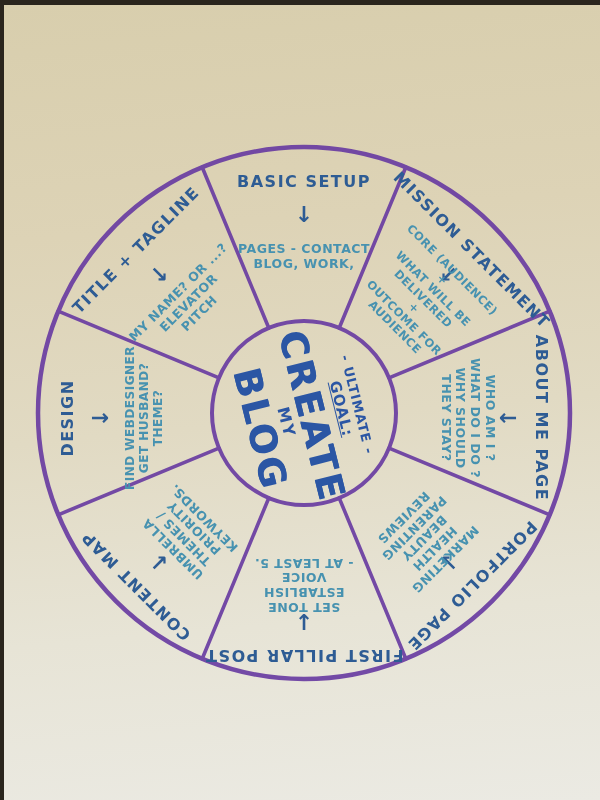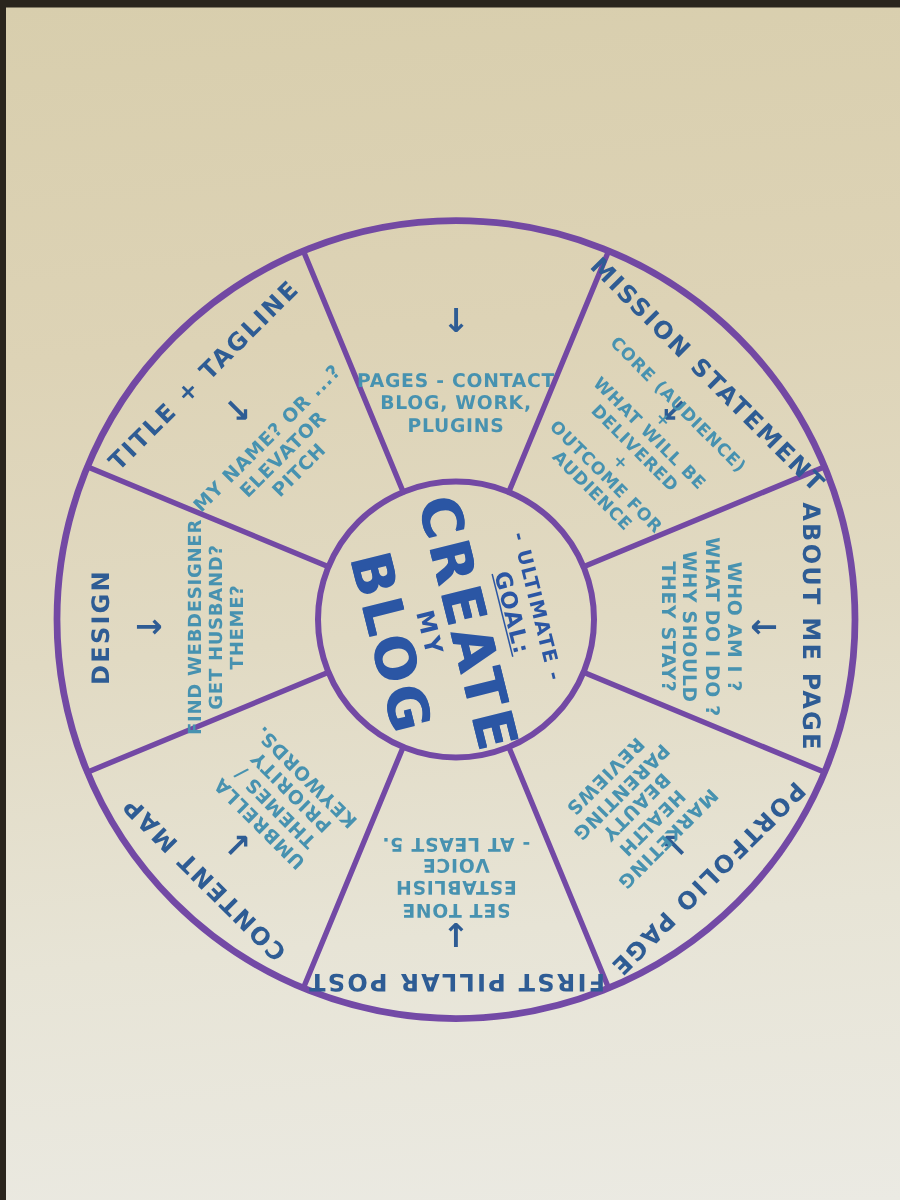--- a/index.html
+++ b/index.html
@@ -10,21 +10,21 @@
   .wheel{position:absolute;left:0;top:0;}
   .seg-heading{position:absolute;white-space:nowrap;color:#2e5c94;font-weight:bold;
                font-size:16px;letter-spacing:1.5px;}
   .seg-arrow{position:absolute;color:#2e5c94;font-size:22px;font-weight:bold;line-height:1;}
   .seg-details{position:absolute;color:#4792b0;font-weight:600;font-size:12.5px;
                letter-spacing:.5px;text-align:center;line-height:1.18;white-space:nowrap;}
   .seg-details .dl{display:block;}
   
   .s0h{left:300px;top:176px;transform:translate(-50%,-50%) rotate(0deg);}
   .s0a{left:300px;top:210px;transform:translate(-50%,-50%) rotate(0deg);}
-  .s0d{left:300px;top:264px;transform:translate(-50%,-50%) rotate(0deg);}
+  .s0d{left:300px;top:252px;transform:translate(-50%,-50%) rotate(0deg);}
   .s1h{left:468px;top:245px;transform:translate(-50%,-50%) rotate(45deg);}
   .s1a{left:444px;top:270px;transform:translate(-50%,-50%) rotate(45deg);}
   .s1d{left:419px;top:294px;transform:translate(-50%,-50%) rotate(45deg);font-size:11.5px;}
   .s2h{left:537px;top:413px;transform:translate(-50%,-50%) rotate(90deg);}
   .s2a{left:503px;top:413px;transform:translate(-50%,-50%) rotate(90deg);}
   .s2d{left:463px;top:413px;transform:translate(-50%,-50%) rotate(90deg);}
   .s3h{left:468px;top:581px;transform:translate(-50%,-50%) rotate(135deg);}
   .s3a{left:444px;top:557px;transform:translate(-50%,-50%) rotate(135deg);}
   .s3d{left:420px;top:533px;transform:translate(-50%,-50%) rotate(135deg);}
   .s4h{left:300px;top:650px;transform:translate(-50%,-50%) rotate(180deg);}
@@ -74,25 +74,25 @@
     </svg>
 
     <div class="hub">
       <div class="goal-pre">- ULTIMATE -</div>
       <div class="goal-label">GOAL:</div>
       <div class="big-line">CREATE</div>
       <div class="my-line">MY</div>
       <div class="big-line">BLOG</div>
     </div>
 
+    <div class="seg-heading s0h">BASIC SETUP</div>
     <div class="seg-arrow s0a">↓</div>
     <div class="seg-details s0d">
       <span class="dl">PAGES - CONTACT</span>
       <span class="dl">BLOG, WORK,</span>
-      <span class="dl">PLUGINS</span>
     </div>
 
     <div class="seg-heading s1h">MISSION STATEMENT</div>
     <div class="seg-arrow s1a">↓</div>
     <div class="seg-details s1d">
       <span class="dl">CORE (AUDIENCE)</span>
       <span class="dl">+</span>
       <span class="dl">WHAT WILL BE</span>
       <span class="dl">DELIVERED</span>
       <span class="dl">+</span>

